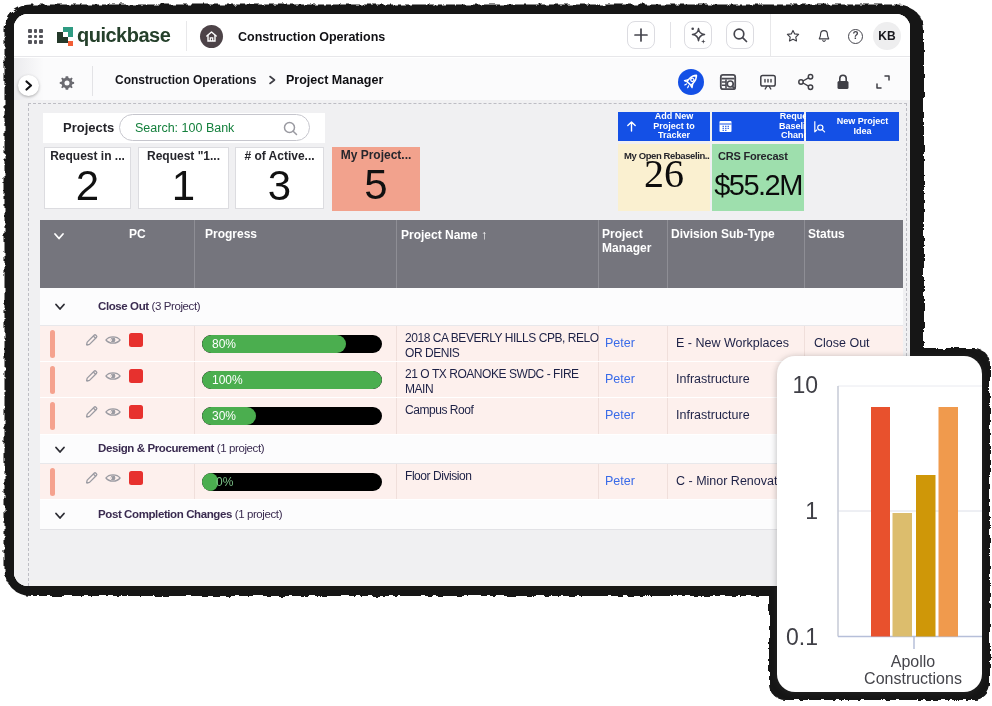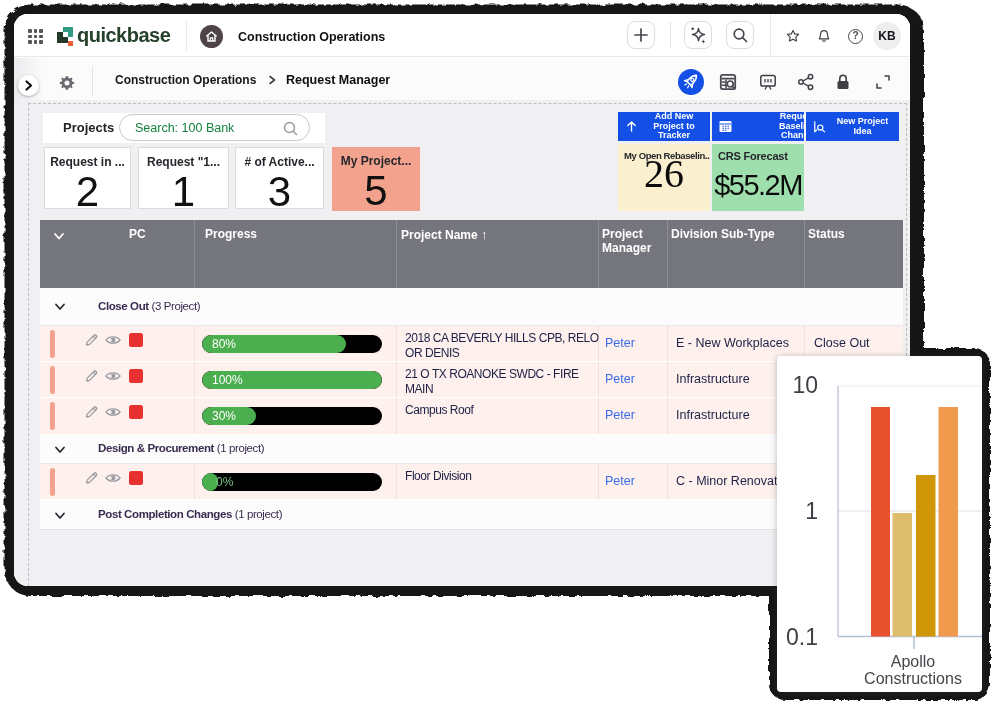--- a/index.html
+++ b/index.html
@@ -4,21 +4,21 @@
 <style>
 * { margin:0; padding:0; box-sizing:border-box; }
 html,body { width:992px; height:706px; background:#fff; font-family:"Liberation Sans", sans-serif; }
 #stage { position:relative; width:992px; height:706px; overflow:hidden; }
 .abs { position:absolute; }
 b { display:block; }
 .gd { background:#55555b; border-radius:1px; }
 .btn32 { position:absolute; width:28px; height:28px; border:1px solid #dcdce1; border-radius:8px; }
 .btn32 svg { position:absolute; left:-1px; top:-1px; }
 .kpi { position:absolute; height:62px; background:#fff; border:1px solid #dcdce0; text-align:center; }
-.kpi i, .rkpi i { display:block; font-style:normal; font-weight:bold; font-size:12px; color:#26262c; margin-top:7px; white-space:nowrap; overflow:hidden; }
+.kpi i, .rkpi i { display:block; font-style:normal; font-weight:bold; font-size:12px; color:#26262c; margin-top:1px; white-space:nowrap; overflow:hidden; }
 .kpi u { display:block; text-decoration:none; font-size:42px; color:#111; line-height:1; margin-top:2px; }
 .bbtn { position:absolute; height:29px; background:#1450e6; color:#fff; display:flex; align-items:center; }
 .bbtn span { font-size:9px; line-height:9.5px; font-weight:bold; text-align:center; flex:1; padding-right:4px; }
 .rkpi { position:absolute; height:67px; text-align:center; }
 .rkpi i { font-size:10px; letter-spacing:-0.2px; margin-top:6px; text-align:left; padding-left:6px; }
 .rkpi u { display:block; text-decoration:none; color:#0c0c0c; line-height:1; }
 .hl { position:absolute; color:#fff; font-weight:bold; font-size:12px; line-height:13.5px; white-space:nowrap; }
 .hv { position:absolute; top:0; width:1px; height:68px; background:#8e8e95; }
 .grp { position:absolute; left:0; width:863px; background:#fcfcfd; border-bottom:1px solid #e8e8eb; }
 .gt { font-size:11.5px; letter-spacing:-0.4px; color:#3a2b50; top:12px; }
@@ -134,21 +134,21 @@
 
     <svg class="abs" style="left:45px;top:60.5px;" width="16" height="16" viewBox="0 0 19 19">
       <path d="M9.5 1.2 L11 1.2 L11.5 3.4 L13.4 4.2 L15.3 3 L16.5 4.2 L15.3 6.1 L16.1 8 L18.3 8.5 L18.3 10.5 L16.1 11 L15.3 12.9 L16.5 14.8 L15.3 16 L13.4 14.8 L11.5 15.6 L11 17.8 L8 17.8 L7.5 15.6 L5.6 14.8 L3.7 16 L2.5 14.8 L3.7 12.9 L2.9 11 L0.7 10.5 L0.7 8.5 L2.9 8 L3.7 6.1 L2.5 4.2 L3.7 3 L5.6 4.2 L7.5 3.4 L8 1.2 Z" fill="#6b6b71" transform="translate(0.2,0.2) scale(0.97)"></path>
       <circle cx="9.5" cy="9.5" r="3" fill="#fbfbfc"></circle>
     </svg>
     <div class="abs" style="left:78px;top:52px;width:1px;height:30px;background:#e3e3e6;"></div>
     <div class="abs" style="left:101px;top:59px;font-size:12px;font-weight:bold;color:#16161b;">Construction Operations</div>
     <svg class="abs" style="left:252px;top:60px;" width="12" height="12">
         <path d="M4 2.5 L8.5 6 L4 9.5" fill="none" stroke="#3f3f46" stroke-width="1.6" stroke-linecap="round" stroke-linejoin="round"></path>
       </svg>
-    <div class="abs" style="left:272px;top:59px;font-size:12.5px;font-weight:bold;color:#0e0e12;">Request Manager</div>
+    <div class="abs" style="left:272px;top:59px;font-size:12.5px;font-weight:bold;color:#0e0e12;">Project Manager</div>
 
     <div class="abs" style="left:664px;top:55px;width:26px;height:26px;border-radius:50%;background:#1450e6;">
       <svg width="26" height="26" viewBox="0 0 26 26">
           <g transform="rotate(43 13 12.2)">
             <path d="M13 4.2 C15.1 6.3 15.9 9.3 15.9 12 L15.9 15.2 L10.1 15.2 L10.1 12 C10.1 9.3 10.9 6.3 13 4.2 Z" fill="none" stroke="#fff" stroke-width="1.5" stroke-linejoin="round"></path>
             <circle cx="13" cy="10.3" r="1.6" fill="none" stroke="#fff" stroke-width="1.2"></circle>
             <path d="M10.1 12.6 L7.8 16.2 L10.1 15.6 M15.9 12.6 L18.2 16.2 L15.9 15.6" fill="none" stroke="#fff" stroke-width="1.3" stroke-linejoin="round"></path>
             <path d="M11.6 17.2 L11 19.2 M14.4 17.2 L15 19.2" stroke="#fff" stroke-width="1.2" stroke-linecap="round"></path>
           </g>
         </svg>
@@ -396,21 +396,21 @@
 
       <div class="grp" style="top:280px;height:30px;border-bottom:1px solid #e2e2e6;">
         <svg class="abs" style="left:13px;top:10px;" width="14" height="12">
             <path d="M3 3.5 L7 8 L11 3.5" fill="none" stroke="#2c2c33" stroke-width="1.8" stroke-linecap="round" stroke-linejoin="round"></path>
           </svg>
         <span style="left:58px;top:8px;" class="abs gt"><b style="display:inline;">Post Completion Changes</b> (1 project)</span>
       </div>
     </div>
   </div>
 
-  <div id="chartcard" class="abs" style="left:777px;top:356px;width:205px;height:336px;z-index:3;background:#fff;border-radius:4px;box-shadow:0 1px 6px rgba(60,60,60,.35);overflow:hidden;">
+  <div id="chartcard" class="abs" style="left:777px;top:356px;width:205px;height:336px;z-index:3;background:#fff;border-radius:18px;box-shadow:0 1px 6px rgba(60,60,60,.35);overflow:hidden;">
     <svg width="205" height="336">
       <line x1="61" y1="30" x2="205" y2="30" stroke="#e9eaf0" stroke-width="1"></line>
       <line x1="61" y1="155" x2="205" y2="155" stroke="#dcdfe8" stroke-width="1"></line>
       <line x1="61" y1="30" x2="61" y2="280.5" stroke="#c6cad6" stroke-width="1.5"></line>
       <line x1="61" y1="280.5" x2="205" y2="280.5" stroke="#b6bfd9" stroke-width="1.5"></line>
       <rect x="94" y="51" width="19" height="229.5" fill="#e8512d"></rect>
       <rect x="115.5" y="157" width="19.5" height="123.5" fill="#dcbd6d"></rect>
       <rect x="139" y="119" width="19.5" height="161.5" fill="#cf9708"></rect>
       <rect x="161.5" y="51" width="19.5" height="229.5" fill="#f09a4d"></rect>
       <line x1="137" y1="280.5" x2="137" y2="293" stroke="#b6bfd9" stroke-width="1.5"></line>

